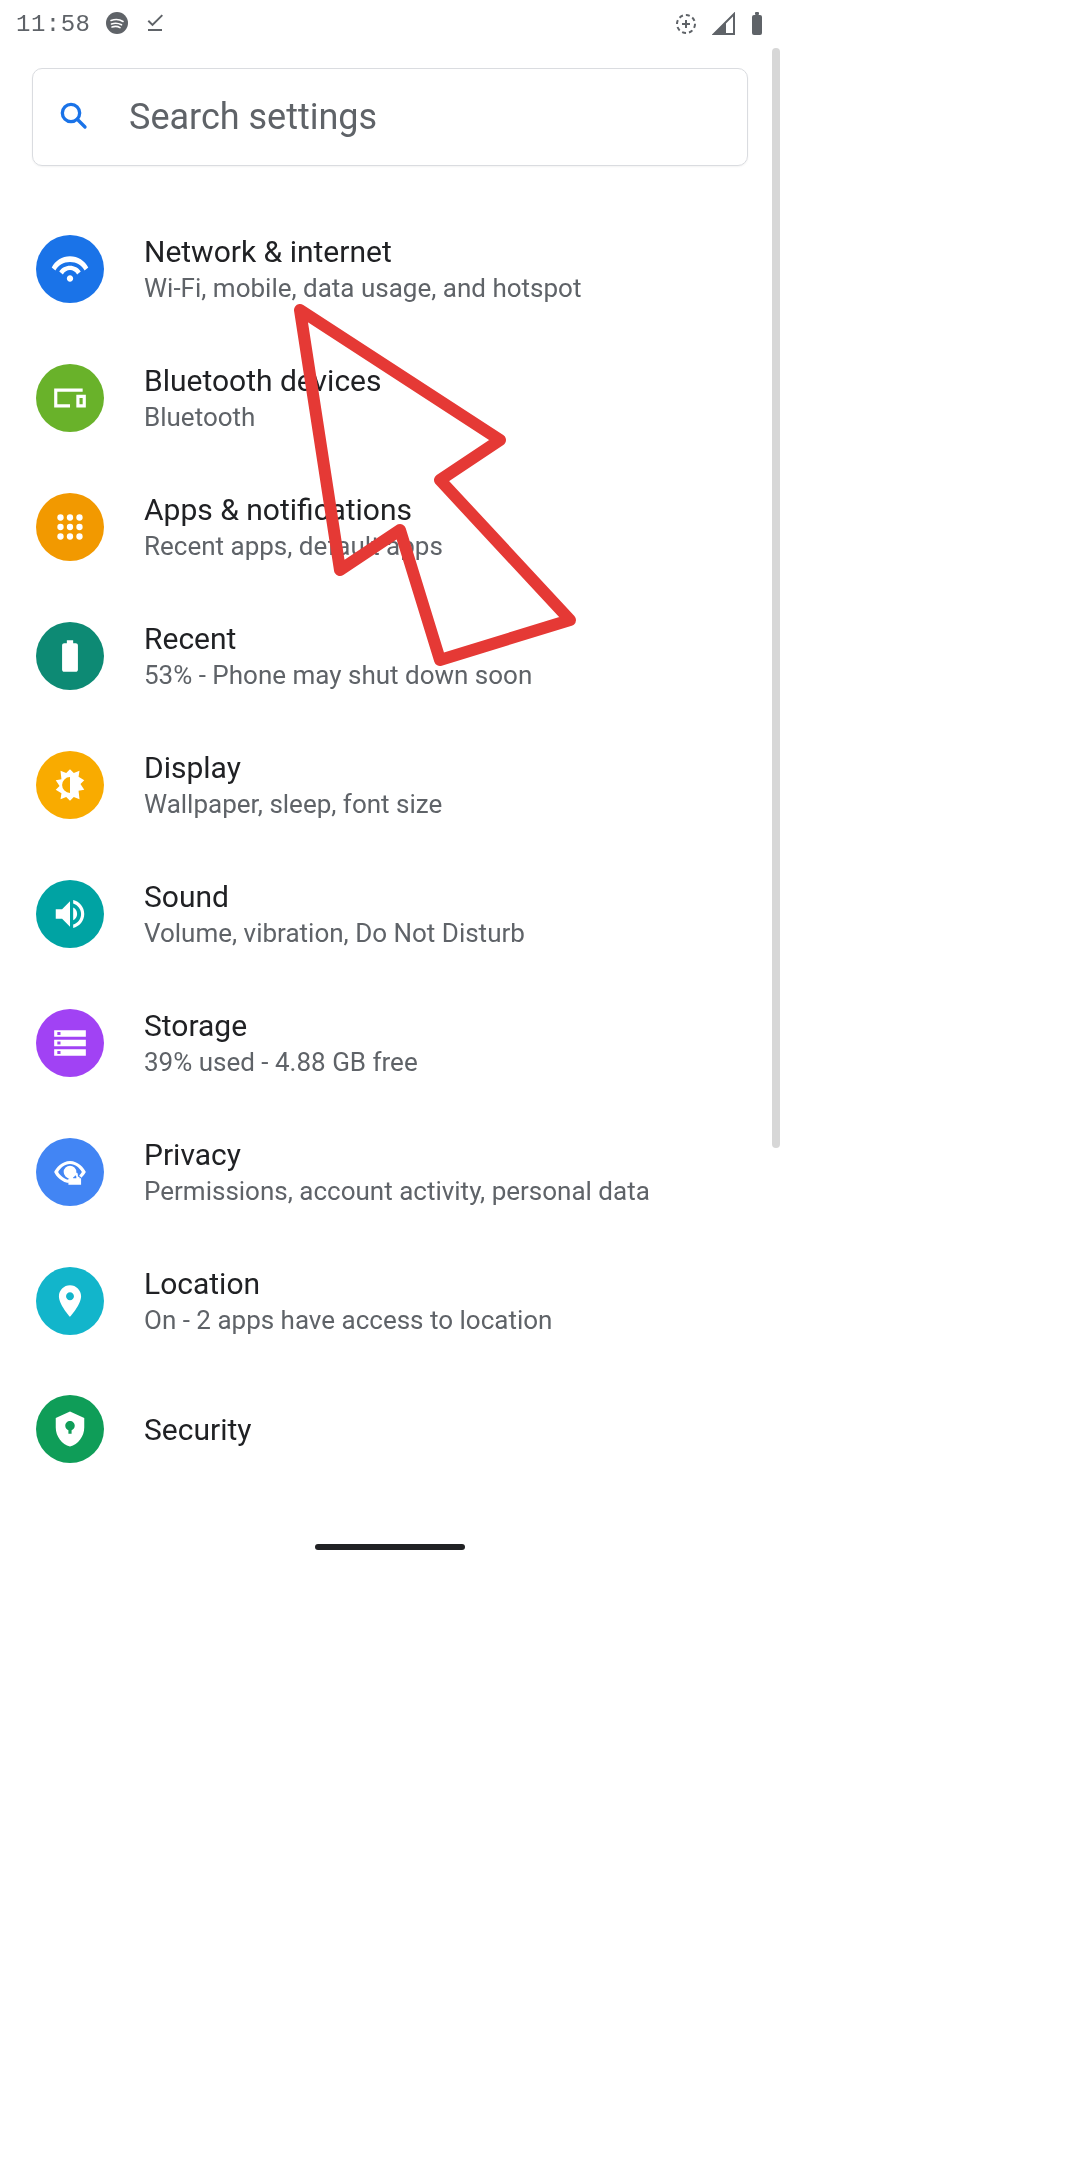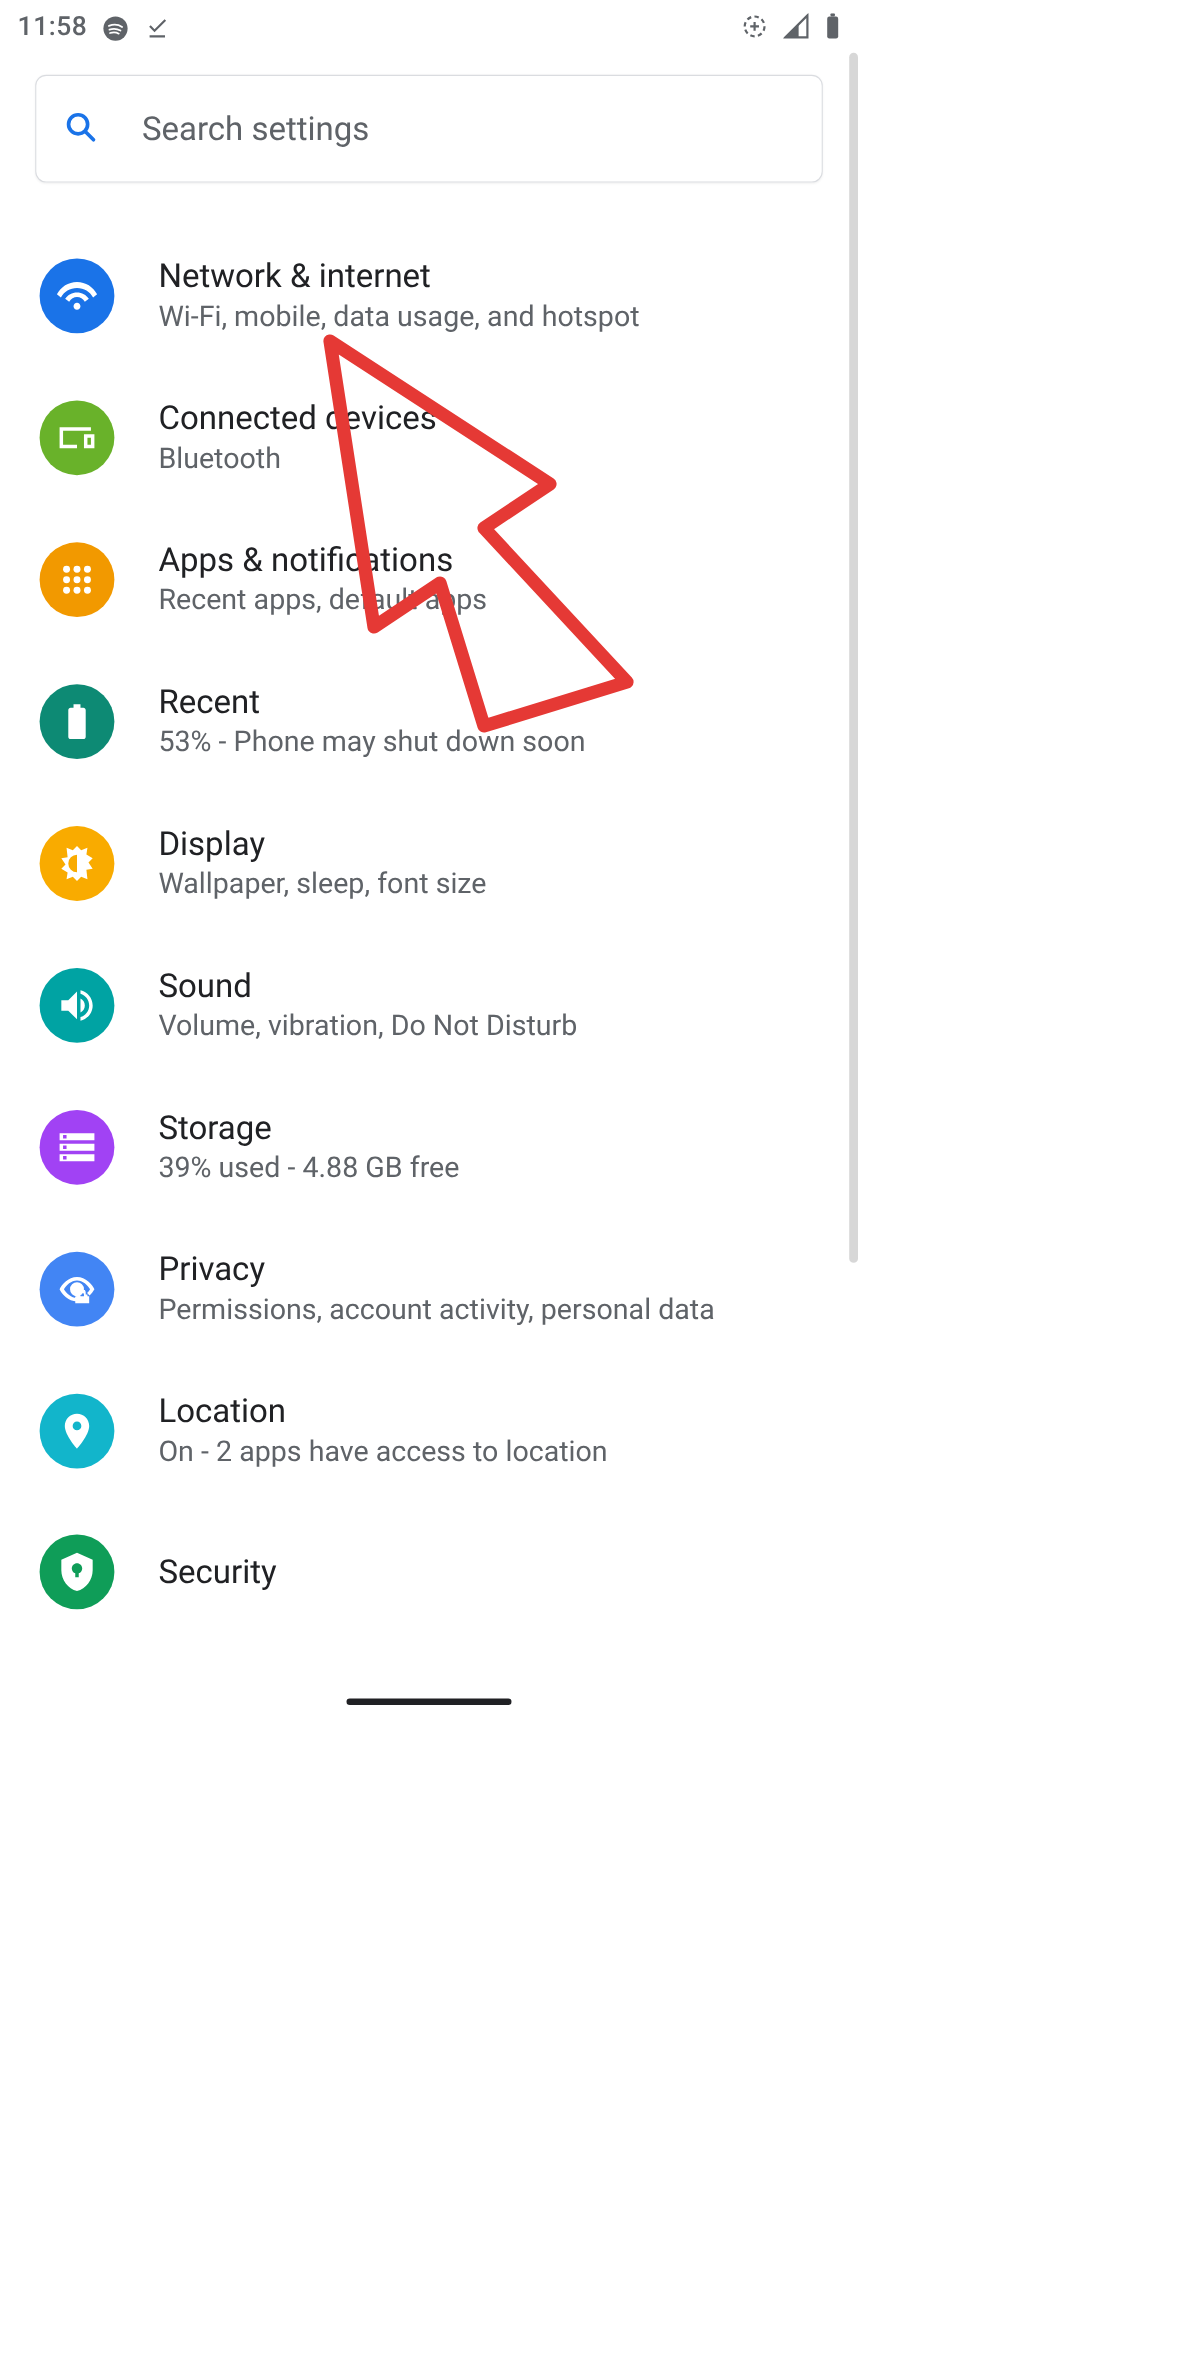--- a/index.html
+++ b/index.html
@@ -17,42 +17,43 @@
     display: flex;
     align-items: center;
     justify-content: space-between;
     height: 48px;
     padding: 0 16px;
     font-size: 24px;
     color: #5f6368;
   }
   .status-left, .status-right {
     display: flex;
-    align-items: flex-end;
+    align-items: flex-start;
     gap: 14px;
+    font-family: Liberation Mono, monospace;
   }
   .status-left .time { font-weight: 500; letter-spacing: 0.5px; }
   .status-icon { display: inline-flex; }
   
   .search-wrap {
     padding: 20px 32px 8px 32px;
   }
   .search-bar {
     display: flex;
     align-items: center;
     height: 98px;
     border: 1px solid #dadce0;
     border-radius: 10px;
     padding: 0 24px;
     gap: 40px;
     box-shadow: 0 1px 2px rgba(0,0,0,0.05);
   }
   .search-bar .placeholder {
     color: #5f6368;
-    font-size: 30px;
+    font-size: 36px;
   }
   .search-icon-svg { width: 32px; height: 32px; }
   
   .settings-list { padding-top: 30px; }
   .setting-item {
     display: flex;
     align-items: center;
     padding: 30px 24px 30px 36px;
     gap: 40px;
   }
@@ -169,21 +170,21 @@
     </div>
   </div>
 
   <div class="setting-item">
     <div class="icon-circle" style="background:#69b22a">
       <svg viewBox="0 0 24 24">
           <path d="M4 6h16v2H4zM4 6v10h8v2H2V6h2zm12 4h6v8h-6v-8zm2 2v4h2v-4h-2z"></path>
         </svg>
     </div>
     <div class="setting-texts">
-      <span class="setting-title">Connected devices</span>
+      <span class="setting-title">Bluetooth devices</span>
       <span class="setting-sub">Bluetooth</span>
     </div>
   </div>
 
   <div class="setting-item">
     <div class="icon-circle" style="background:#f29900">
       <svg viewBox="0 0 24 24">
           <circle cx="6" cy="6" r="2"></circle>
           <circle cx="12" cy="6" r="2"></circle>
           <circle cx="18" cy="6" r="2"></circle>

